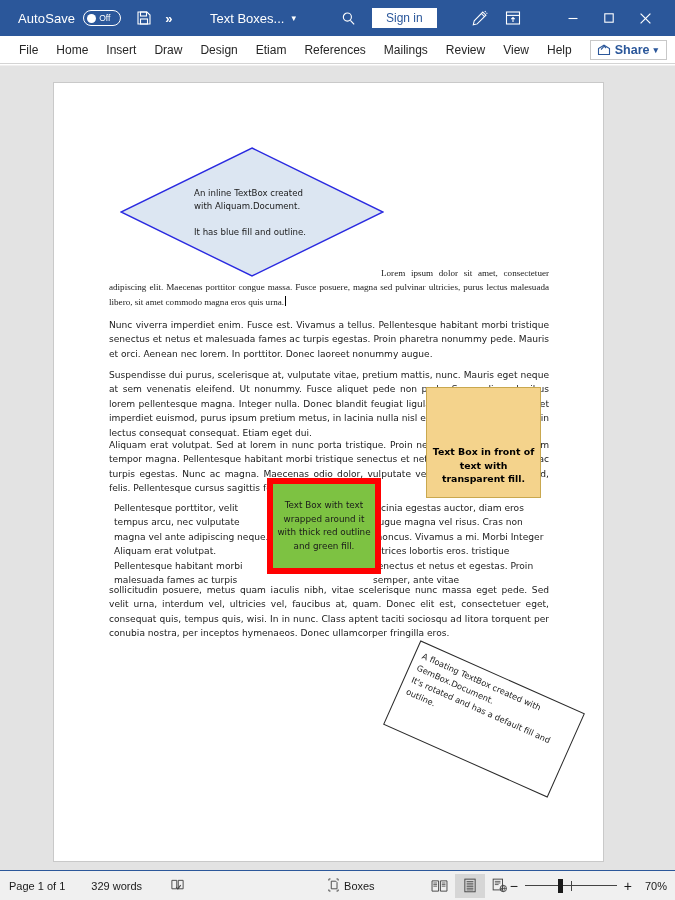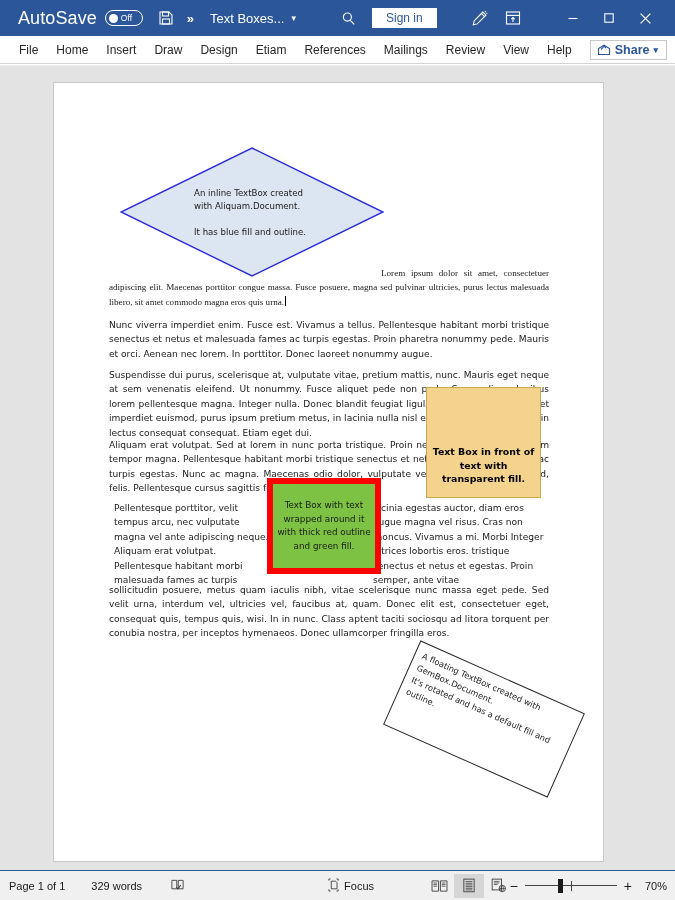--- a/index.html
+++ b/index.html
@@ -13,21 +13,21 @@
   
   .titlebar {
     height: 36px;
     background: #2b579a;
     display: flex;
     align-items: center;
     color: #ffffff;
     font-size: 12.5px;
     position: relative;
   }
-  .autosave-label { margin-left: 18px; font-size: 18px; letter-spacing: .1px; }
+  .autosave-label { margin-left: 18px; font-size: 13px; letter-spacing: .1px; }
   .toggle {
     width: 38px; height: 16px;
     border: 1px solid #ffffff;
     border-radius: 9px;
     margin-left: 8px;
     display: flex; align-items: center;
     position: relative;
   }
   .toggle .knob {
     width: 9px; height: 9px; border-radius: 50%;
@@ -405,21 +405,21 @@
       <path d="M6.6 9.6 l1.7 2.3 3.1 -4.3" stroke="#444" stroke-width="1.1"></path>
     </svg>
   </span>
   <span class="sb-item sb-focus">
     <span>
       <svg width="13" height="14" viewBox="0 0 14 15" fill="none" stroke="#444" stroke-width="1">
         <path d="M2 1 h1.8 M2 1 v1.8 M12 1 h-1.8 M12 1 v1.8 M2 14 h1.8 M2 14 v-1.8 M12 14 h-1.8 M12 14 v-1.8"></path>
         <path d="M4.6 3.4 h4.8 l1.4 1.4 v6.8 h-6.2 z"></path>
       </svg>
     </span>
-    <span>Focus</span>
+    <span>Boxes</span>
   </span>
 
   <span class="views">
     <span class="view-btn">
       <svg width="17" height="14" viewBox="0 0 18 15" fill="none" stroke="#444" stroke-width="1">
         <path d="M1 2 h7 v11 h-7 z M10 2 h7 v11 h-7 z"></path>
         <path d="M2.4 4.3 h4 M2.4 6 h4 M2.4 7.7 h4 M11.4 4.3 h4 M11.4 6 h4 M11.4 7.7 h4" stroke-width=".85"></path>
       </svg>
     </span>
     <span class="view-btn active">

